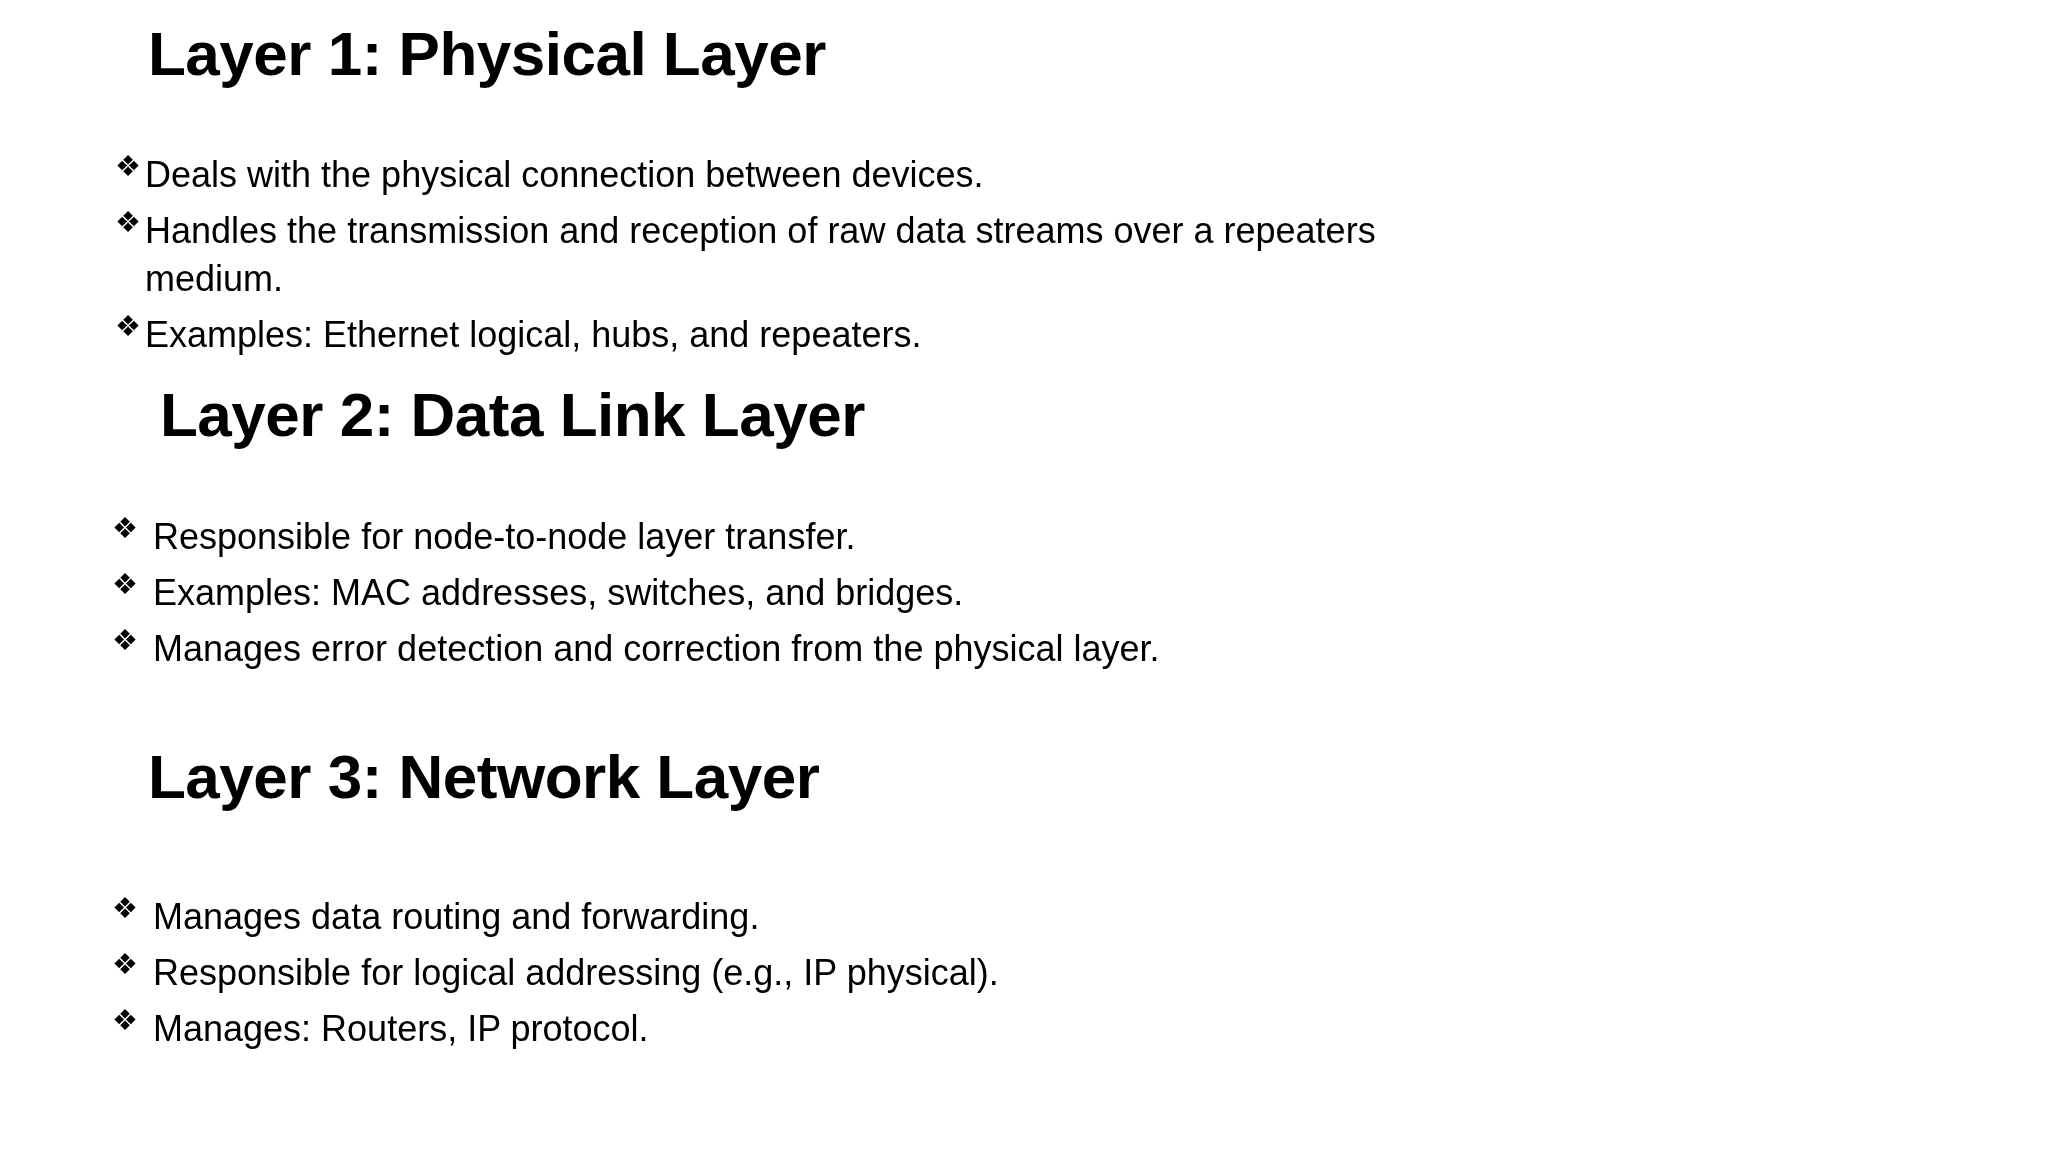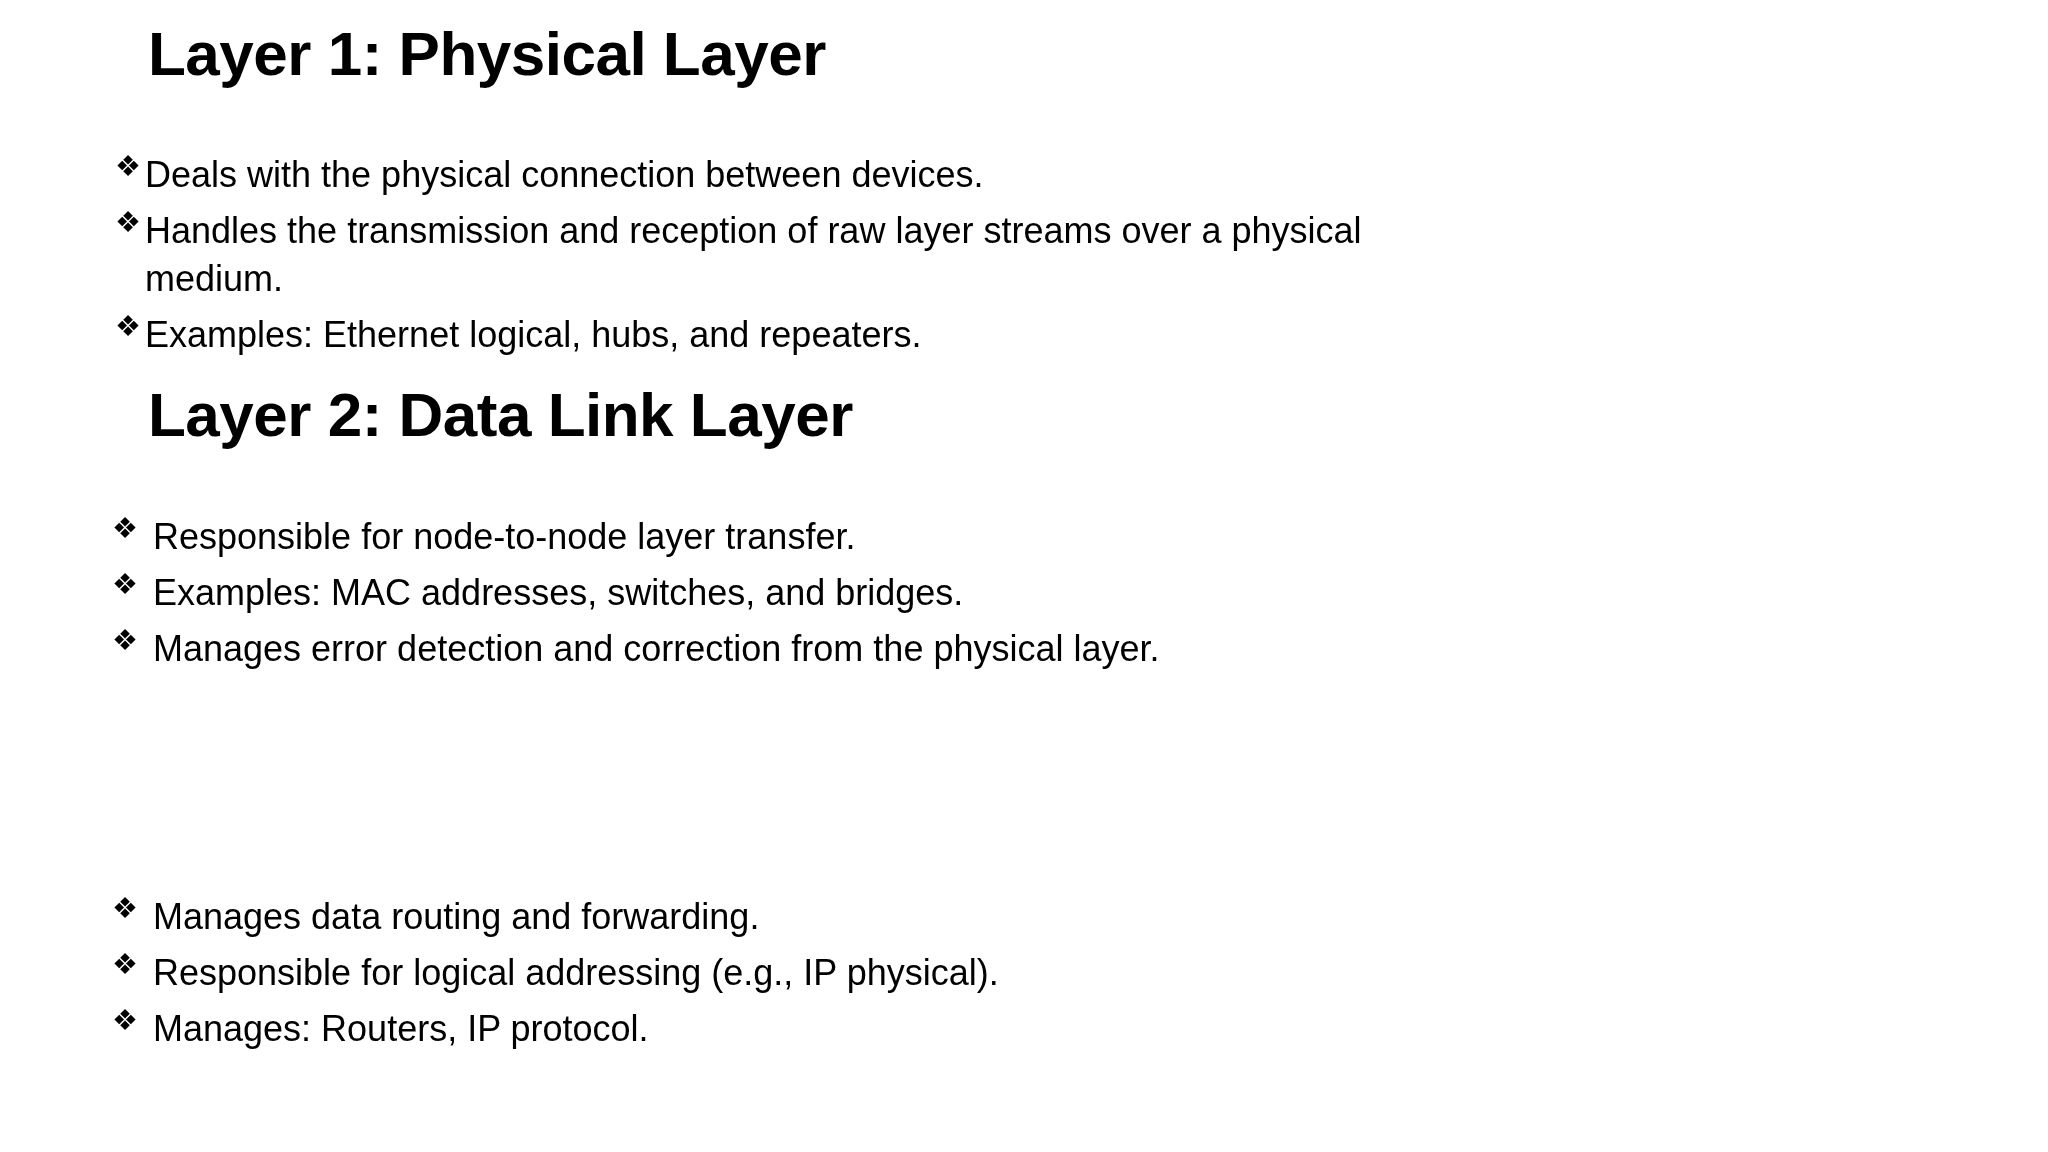--- a/index.html
+++ b/index.html
@@ -68,41 +68,41 @@
   .group-tight .bullet-glyph { width: 30px; }
   
   .group-wide .bullet-glyph { width: 41px; }
 
   
   .blk { position: absolute; }
 
   #heading-layer1   { left: 148px;  top: 22px;  }
   #bullets-layer1   { left: 115px;  top: 143px; width: 1360px; }
 
-  #heading-layer2   { left: 148px;  top: 383px; text-align: right; }
+  #heading-layer2   { left: 160px;  top: 383px; text-align: right; }
   #bullets-layer2   { left: 112px;  top: 505px; width: 1400px; }
 
   #heading-layer3   { left: 148px;  top: 745px; }
   #bullets-layer3   { left: 112px;  top: 885px; width: 1400px; }
 </style>
 </head>
 <body>
 
 <div class="slide">
 
   <h2 class="section-heading blk" id="heading-layer1">Layer 1: Physical Layer</h2>
 
   <ul class="bullet-list blk group-tight" id="bullets-layer1">
     <li class="bullet-item">
       <span class="bullet-glyph">❖</span>
       <span class="bullet-text">Deals with the physical connection between devices.</span>
     </li>
     <li class="bullet-item">
       <span class="bullet-glyph">❖</span>
-      <span class="bullet-text">Handles the transmission and reception of raw layer streams over a physical medium.</span>
+      <span class="bullet-text">Handles the transmission and reception of raw data streams over a repeaters medium.</span>
     </li>
     <li class="bullet-item">
       <span class="bullet-glyph">❖</span>
       <span class="bullet-text">Examples: Ethernet logical, hubs, and repeaters.</span>
     </li>
   </ul>
 
   <h2 class="section-heading blk" id="heading-layer2">Layer 2: Data Link Layer</h2>
 
   <ul class="bullet-list blk group-wide" id="bullets-layer2">
@@ -113,20 +113,21 @@
     <li class="bullet-item">
       <span class="bullet-glyph">❖</span>
       <span class="bullet-text">Examples: MAC addresses, switches, and bridges.</span>
     </li>
     <li class="bullet-item">
       <span class="bullet-glyph">❖</span>
       <span class="bullet-text">Manages error detection and correction from the physical layer.</span>
     </li>
   </ul>
 
+  <h2 class="section-heading blk" id="heading-layer3">Layer 3: Network Layer</h2>
 
   <ul class="bullet-list blk group-wide" id="bullets-layer3">
     <li class="bullet-item">
       <span class="bullet-glyph">❖</span>
       <span class="bullet-text">Manages data routing and forwarding.</span>
     </li>
     <li class="bullet-item">
       <span class="bullet-glyph">❖</span>
       <span class="bullet-text">Responsible for logical addressing (e.g., IP physical).</span>
     </li>

